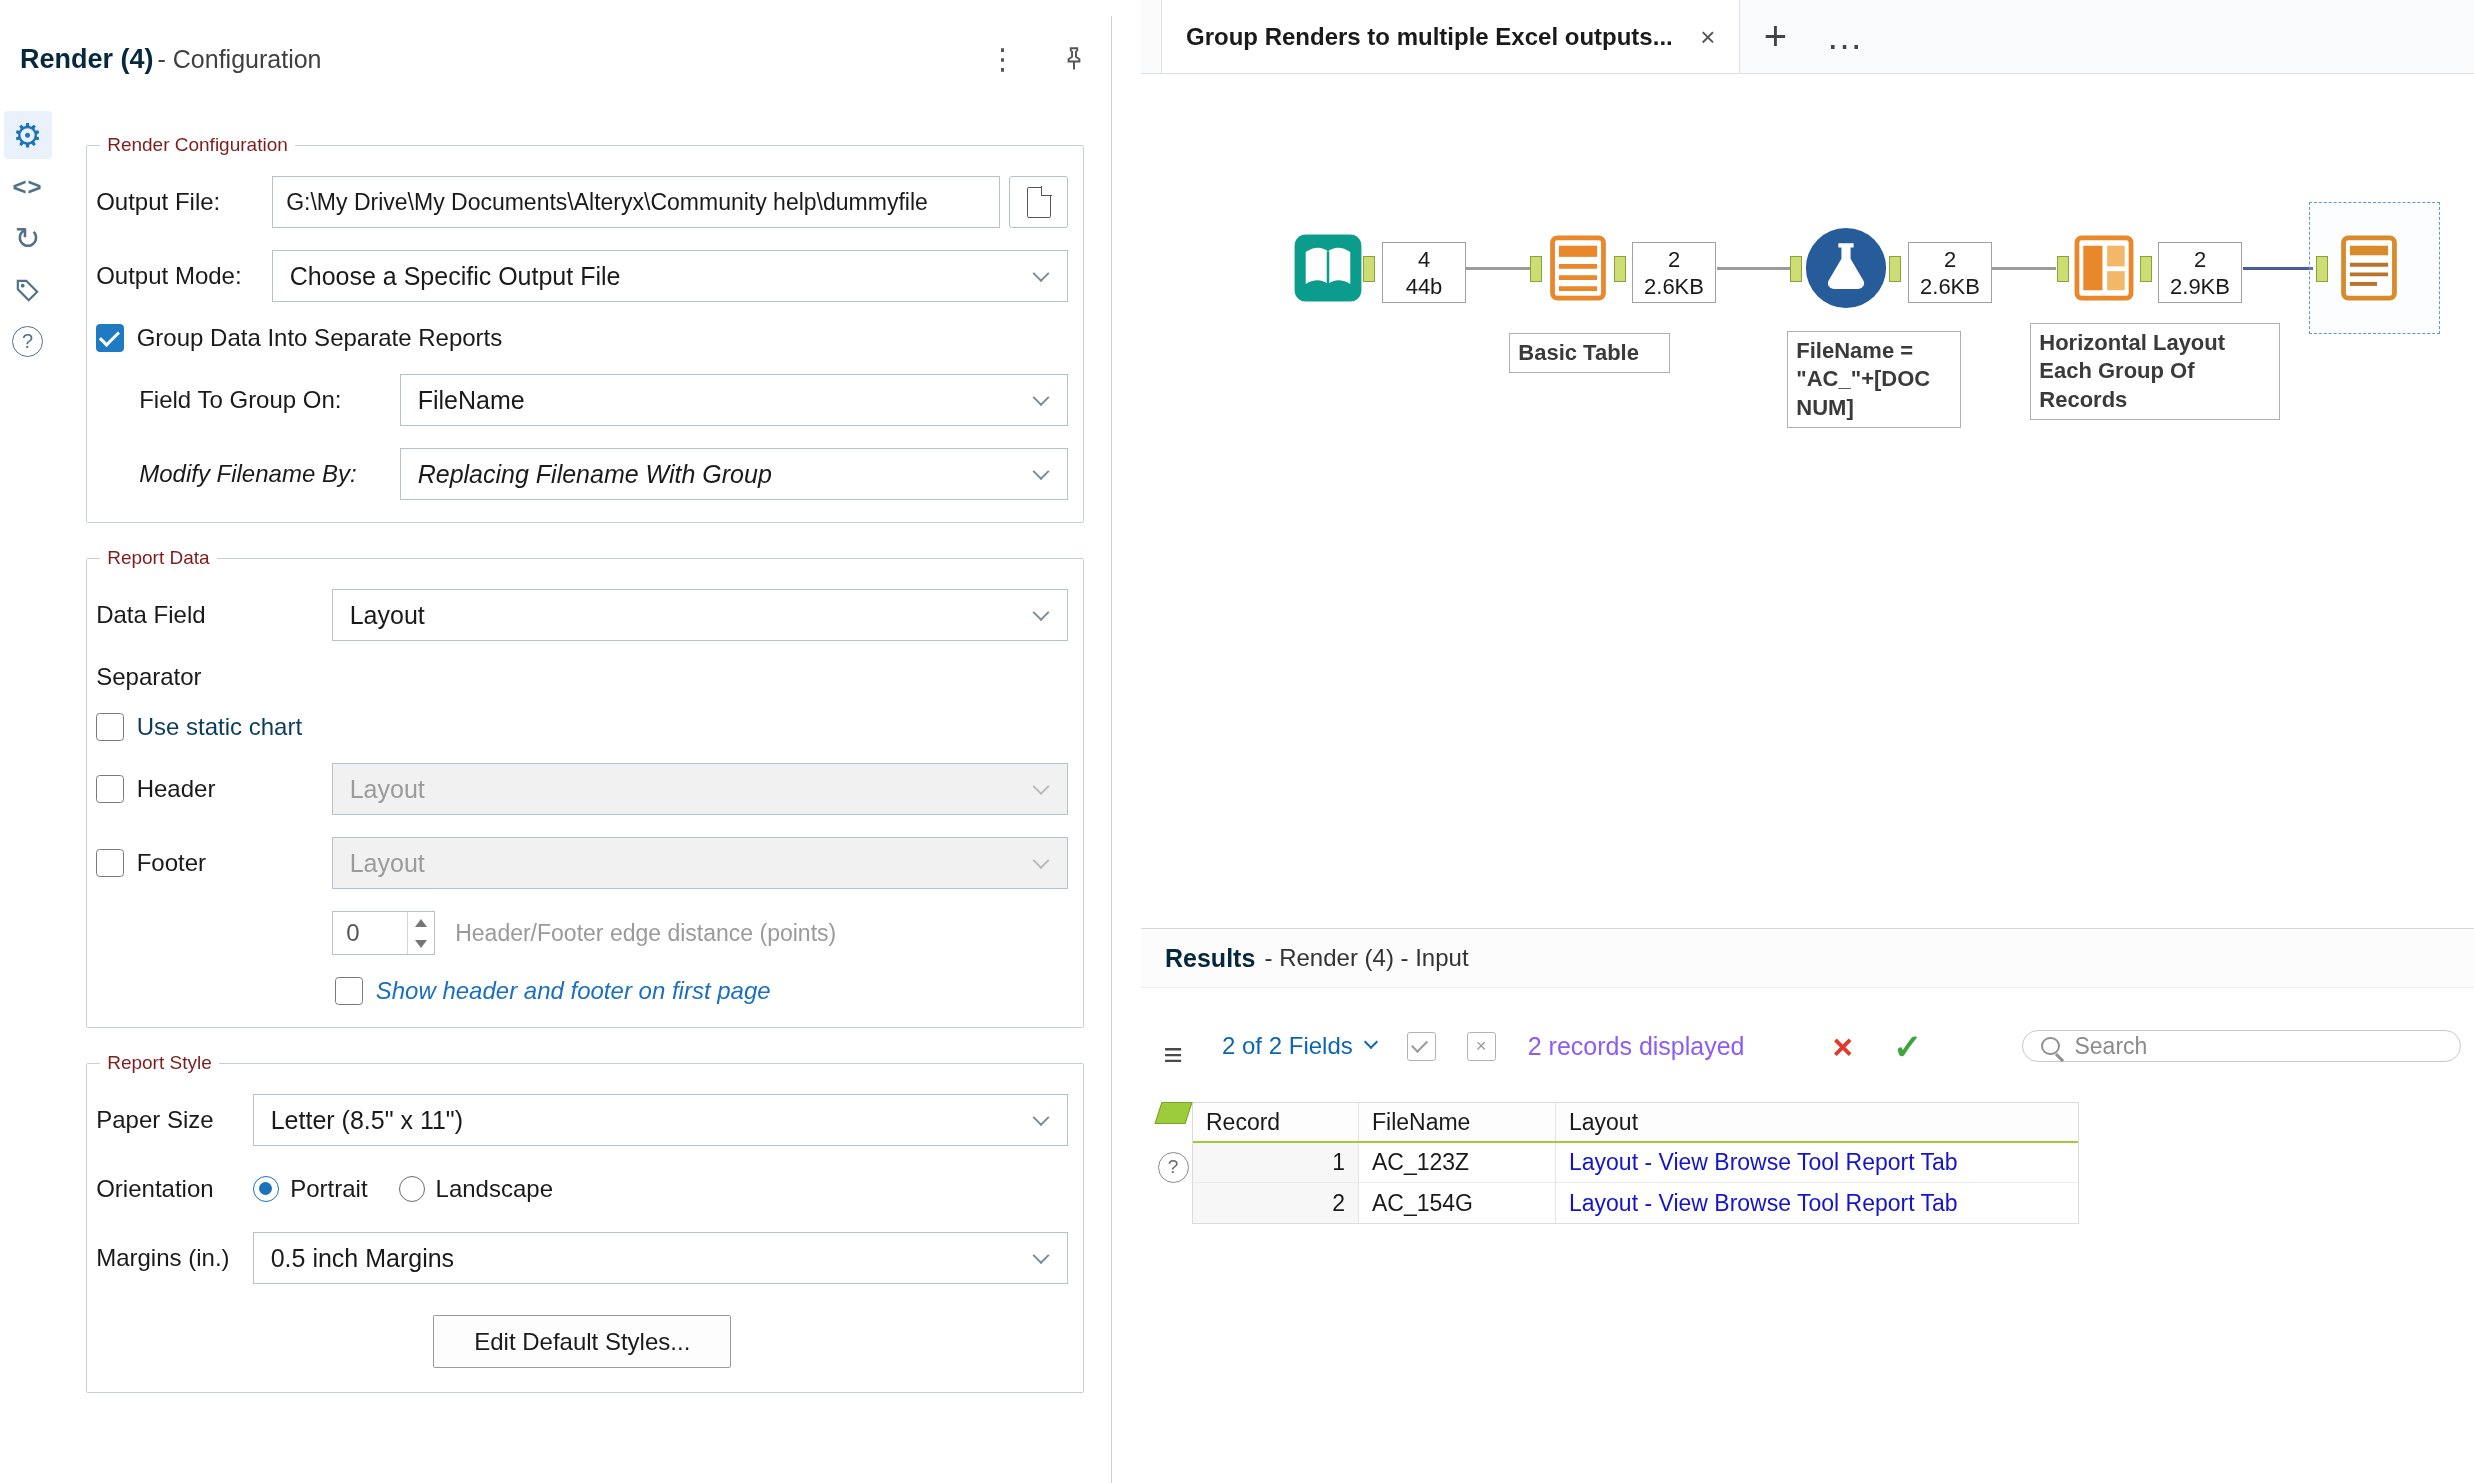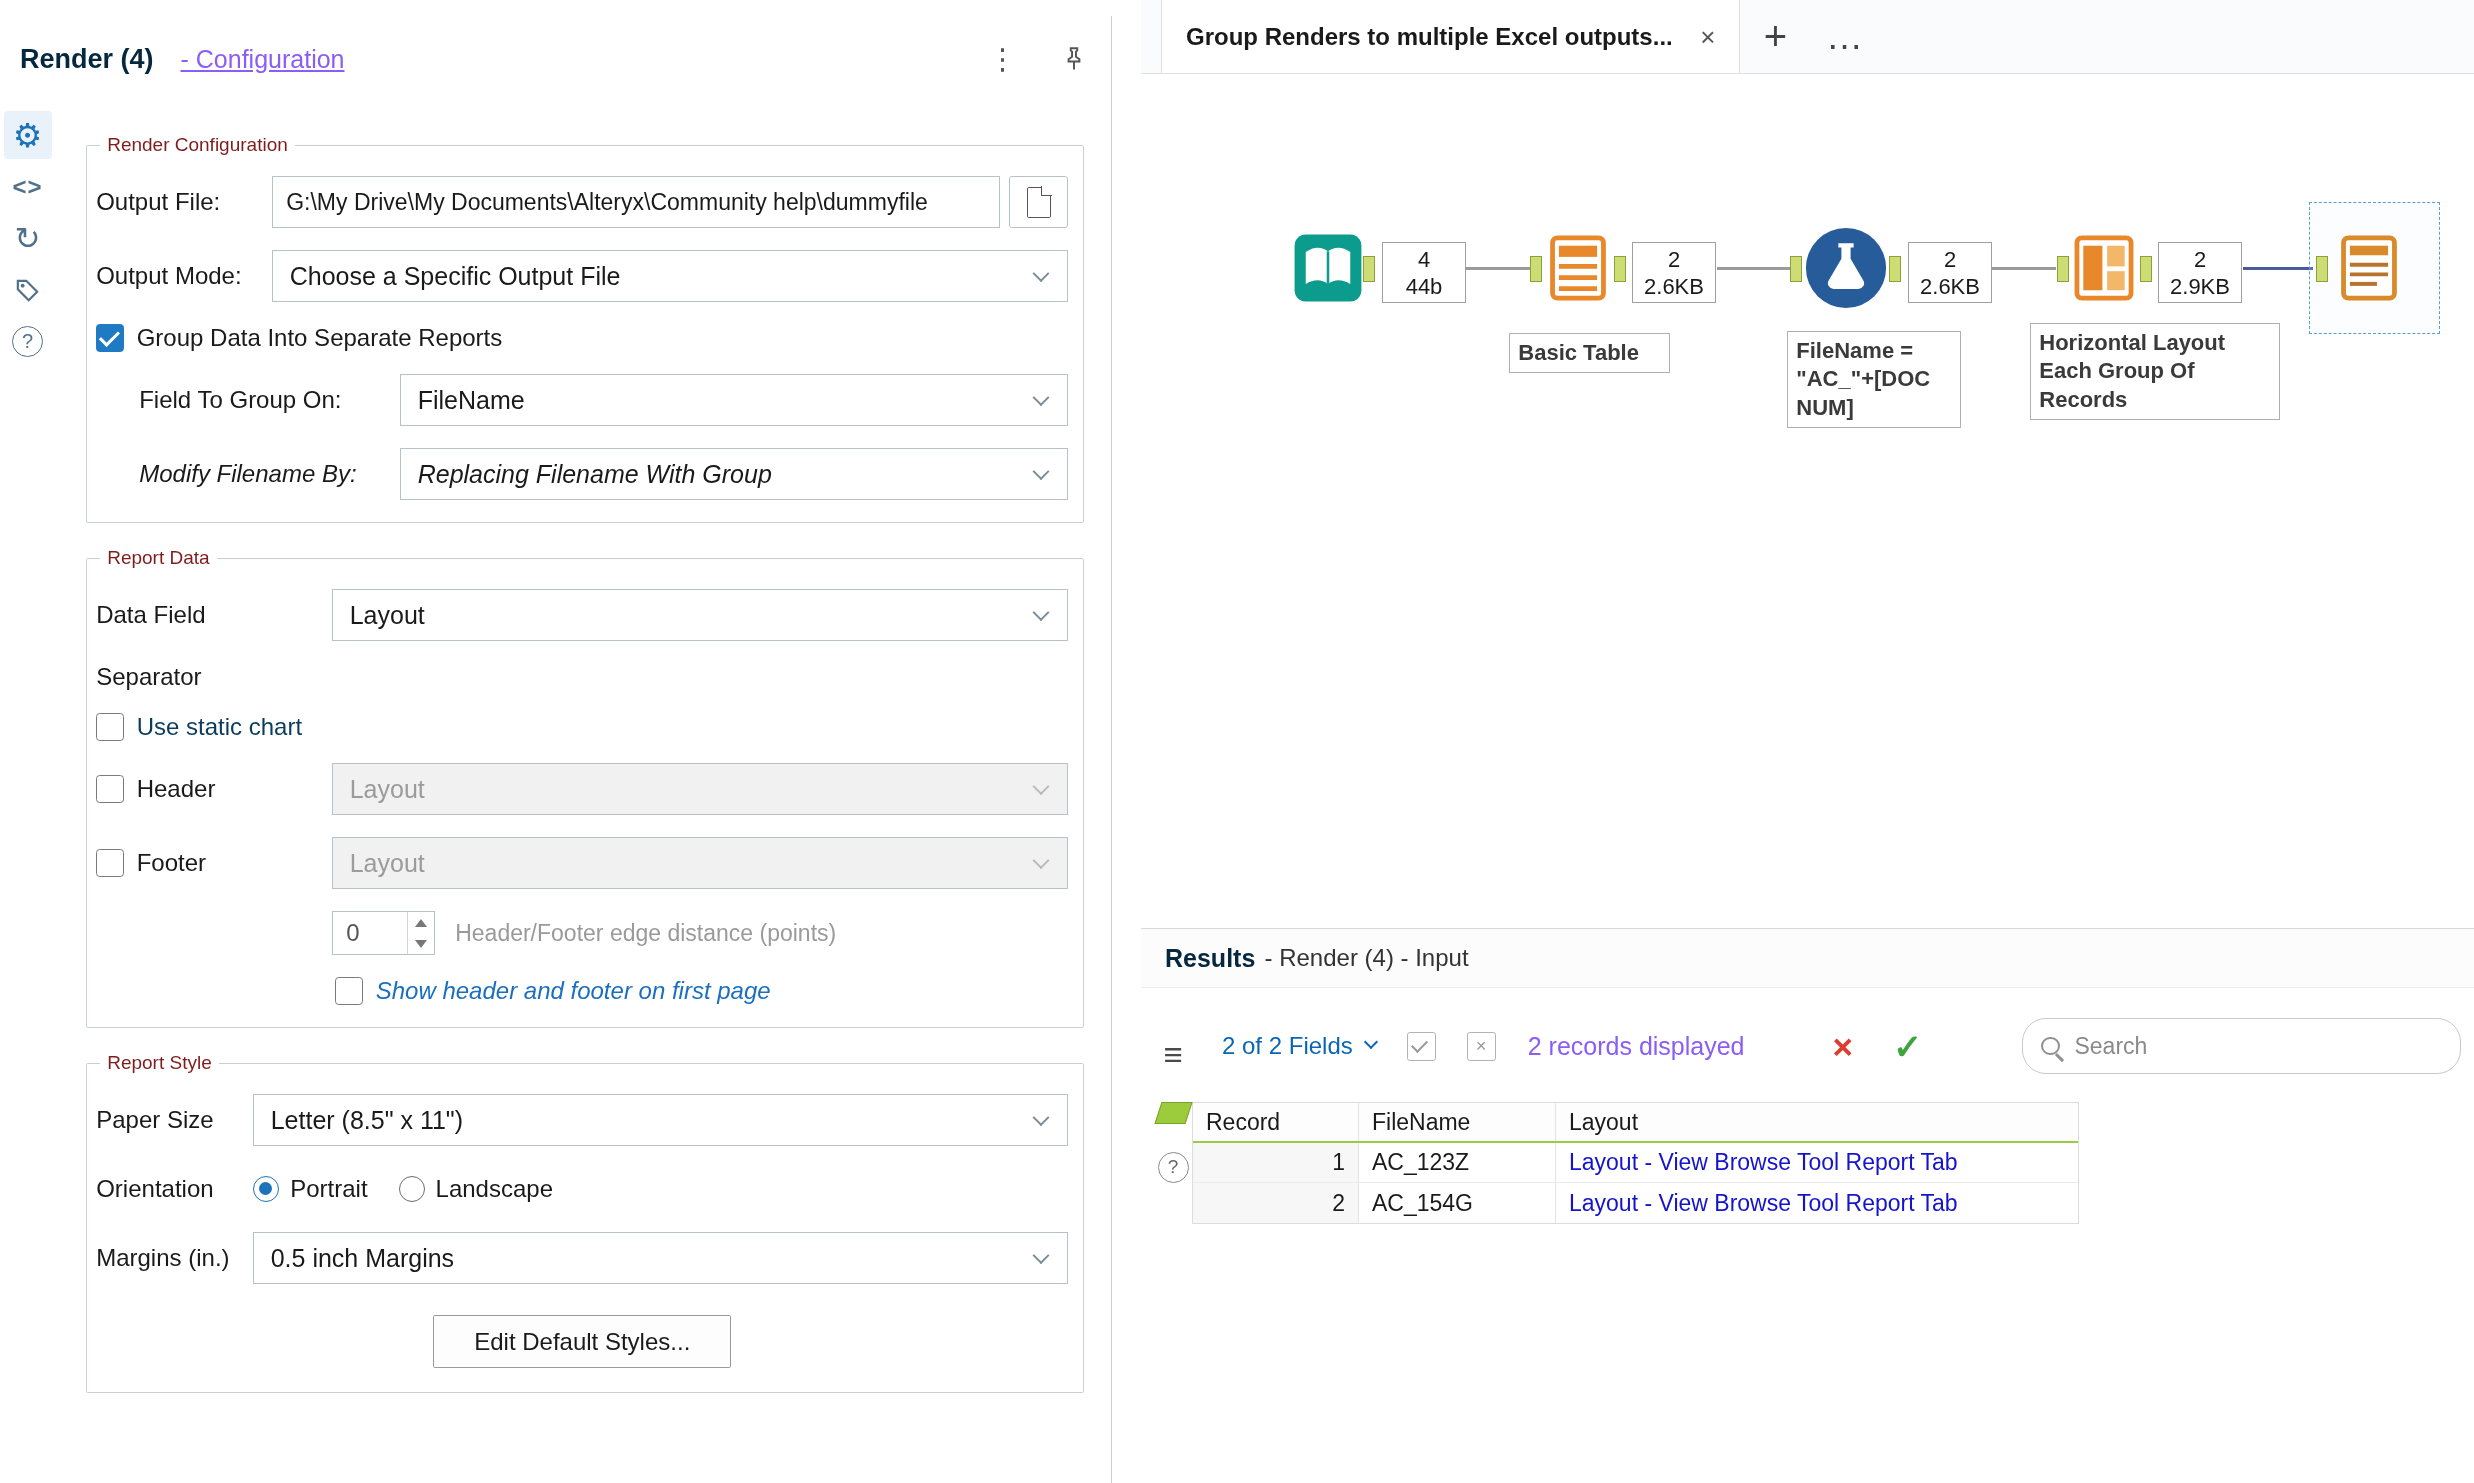--- a/index.html
+++ b/index.html
@@ -2,21 +2,21 @@
 <html style="font-size:14.7px"><head>
 <meta charset="utf-8">
 <style>
   * { box-sizing: border-box; margin: 0; padding: 0; }
   html,body { width:2475px; height:1483px; background:#fff; font-family:"Liberation Sans", sans-serif; overflow:hidden; }
 
   
   .left-pane { position:absolute; left:0; top:16px; width:1112px; height:1483px; background:#fff; border-right:1.8px solid #cfcfcf; }
   .config-header { height:86px; display:flex; align-items:center; padding:0 24px 0 20px; }
   .cfg-title { font-size:27px; font-weight:bold; color:#06283f; }
-  .cfg-subtitle { font-size:25px; color:#8b5cf6; margin-left:27px;text-decoration:underline; }
+  .cfg-subtitle { font-size:25px; color:#404040; margin-left:4px; }
   .hdr-icons { margin-left:auto; display:flex; align-items:center; gap:44px; }
   .kebab { font-size:29px; color:#555; cursor:pointer; line-height:1; }
   .config-main { display:flex; }
   .icon-strip { width:55px; display:flex; flex-direction:column; align-items:center; padding-top:9.2px; }
   .strip-icon { width:48px; height:48px; display:flex; align-items:center; justify-content:center; margin-bottom:3.7px; color:#51718a; cursor:pointer; border-radius:3.7px; }
   .strip-icon.active { color:#1c73b9; background:#e9f2fb; }
   .glyph-gear { font-size:33px; }
   .glyph-code { font-size:24px; font-weight:bold; letter-spacing:0.9px; }
   .glyph-run { font-size:31px; }
   .help-ring { width:31px; height:31px; border:1.8px solid #51718a; border-radius:50%; display:flex; align-items:center; justify-content:center; font-size:20px; color:#51718a; }
@@ -104,21 +104,21 @@
   .gut-help { margin-top:27.5px; width:31px; height:31px; border:1.8px solid #8a8a8a; border-radius:50%; display:flex; align-items:center; justify-content:center; font-size:19px; color:#666; cursor:pointer; }
 
   .res-toolbar { display:flex; align-items:center; margin:26px 13px 0 81px; height:64px; }
   .fields-sel { display:flex; align-items:center; gap:13px; color:#0a66b2; font-size:24px; cursor:pointer; }
   .chev-sm { width:10px; height:10px; border-right:2.8px solid #0a66b2; border-bottom:2.8px solid #0a66b2; transform:rotate(45deg); margin-top:-7.3px; }
   .mini-icon { position:relative; width:29px; height:29px; border:1.8px solid #b3b3b3; border-radius:2.8px; margin-left:31px; cursor:pointer; display:flex; align-items:center; justify-content:center; color:#9a9a9a; font-size:18.4px; }
   .mini-check::after { content:""; position:absolute; left:7.3px; top:4.6px; width:7.3px; height:13px; border:solid #9a9a9a; border-width:0 2.8px 2.8px 0; transform:rotate(45deg); }
   .records-text { font-size:25px; color:#8b5cf6; margin-left:32px; }
   .tog-x { font-size:35px; font-weight:bold; color:#e23b2e; margin-left:88px; cursor:pointer; line-height:1; }
   .tog-check { font-size:35px; font-weight:bold; color:#3fa33f; margin-left:40px; cursor:pointer; line-height:1; }
-  .searchbox { margin-left:auto; width:439px; height:56px; border:0.9px solid #c9c9c9; border-radius:24px; display:flex; align-items:center; padding:0 18.4px; background:#fff; }
+  .searchbox { margin-left:auto; width:439px; height:32px; border:0.9px solid #c9c9c9; border-radius:24px; display:flex; align-items:center; padding:0 18.4px; background:#fff; }
   .search-icon { position:relative; width:18.4px; height:18.4px; border:2.8px solid #909090; border-radius:50%; flex:0 0 auto; }
   .search-icon::after { content:""; position:absolute; left:13.8px; top:13.8px; width:10px; height:2.8px; background:#909090; transform:rotate(45deg); transform-origin:left top; }
   .searchbox input { border:none; outline:none; flex:1; margin-left:14.7px; font-size:23px; color:#444; font-family:"Liberation Sans",sans-serif; background:transparent; }
   .searchbox input::placeholder { color:#8a8a8a; }
 
   .grid { margin:24px 0 0 51px; width:887px; border:0.9px solid #dcdcdc; }
   .grid-header { display:flex; height:40px; background:#fdfdfd; border-bottom:2.8px solid #9ccb3b; }
   .cell { display:flex; align-items:center; font-size:23px; border-right:0.9px solid #e3e3e3; padding-left:13px; color:#1a1a1a; overflow:hidden; white-space:nowrap; }
   .cell:last-child { border-right:none; }
   .col-record { width:166px; }

